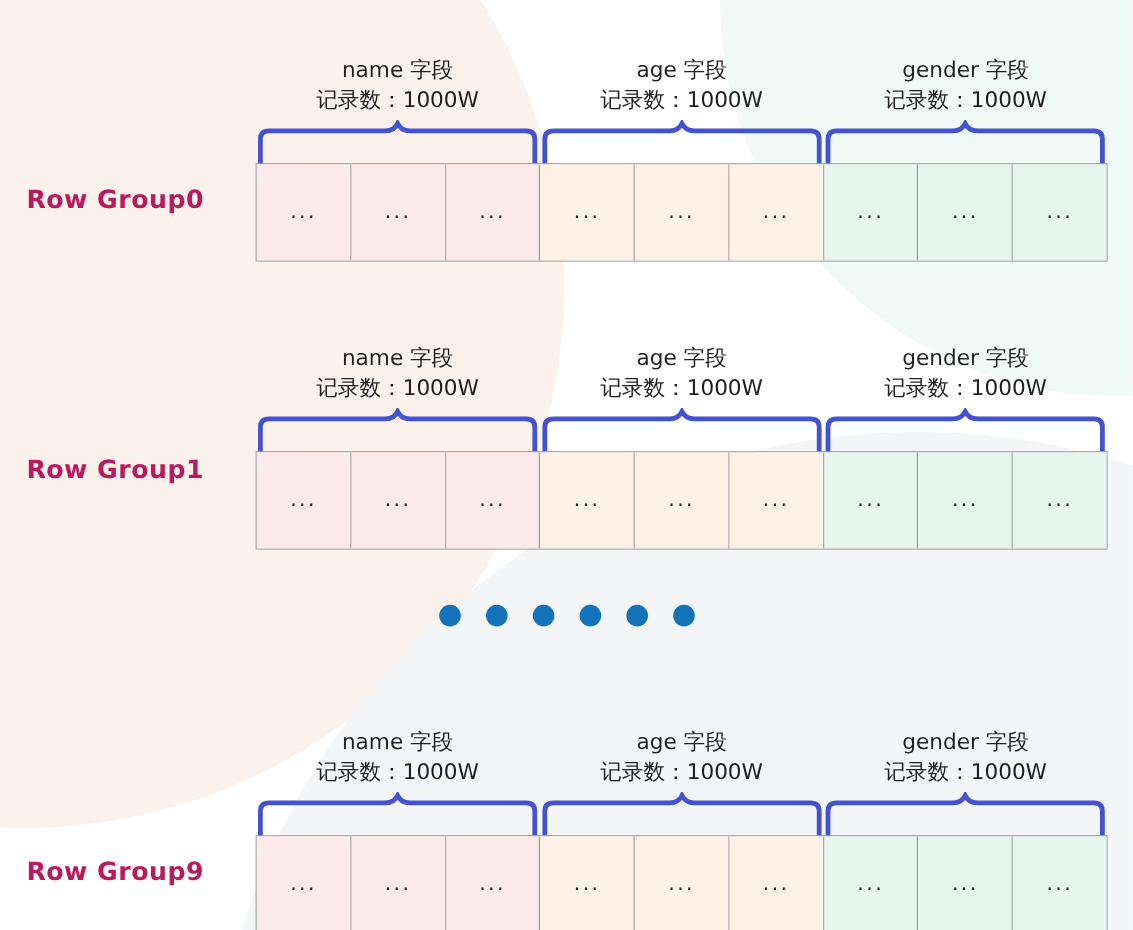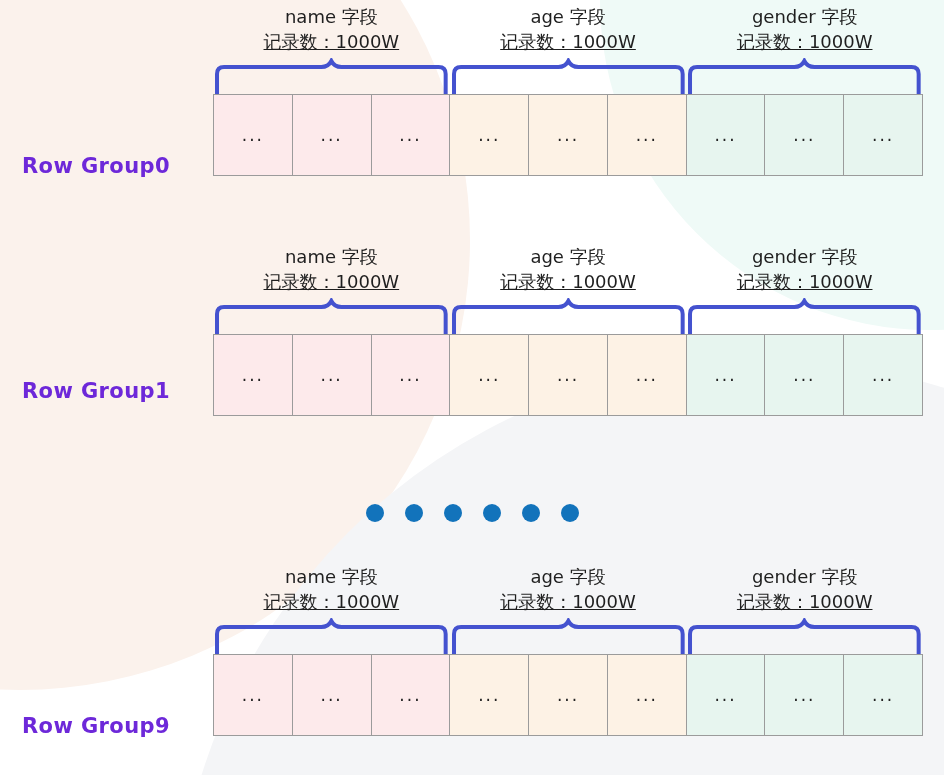--- a/index.html
+++ b/index.html
@@ -52,21 +52,21 @@
     left: 0;
     width: 944px;
   }
   .rg-label {
     position: absolute;
     left: 22px;
     font-family: "DejaVu Sans", sans-serif;
     font-size: 21px;
     font-weight: bold;
     letter-spacing: 0.4px;
-    color: #6d28d9;
+    color: #be185d;
     white-space: nowrap;
   }
 
   .rg-body {
     position: absolute;
     left: 213px;
     width: 710px;
   }
 
   
@@ -75,22 +75,23 @@
     width: 710px;
   }
   .caption {
     flex: 1 1 0;
     text-align: center;
     font-family: "DejaVu Sans", "Liberation Sans", sans-serif;
     font-size: 18px;
     line-height: 25px;
     color: #1f1f1f;
     white-space: nowrap;
-  }
-  .caption .line2 { display: block; text-decoration: underline; }
+    margin-top: 42px;
+  }
+  .caption .line2 { display: block; }
 
   
   .braces {
     display: flex;
     width: 710px;
     height: 36px;
     margin-top: 4px;
   }
   .brace-cell {
     flex: 1 1 0;

